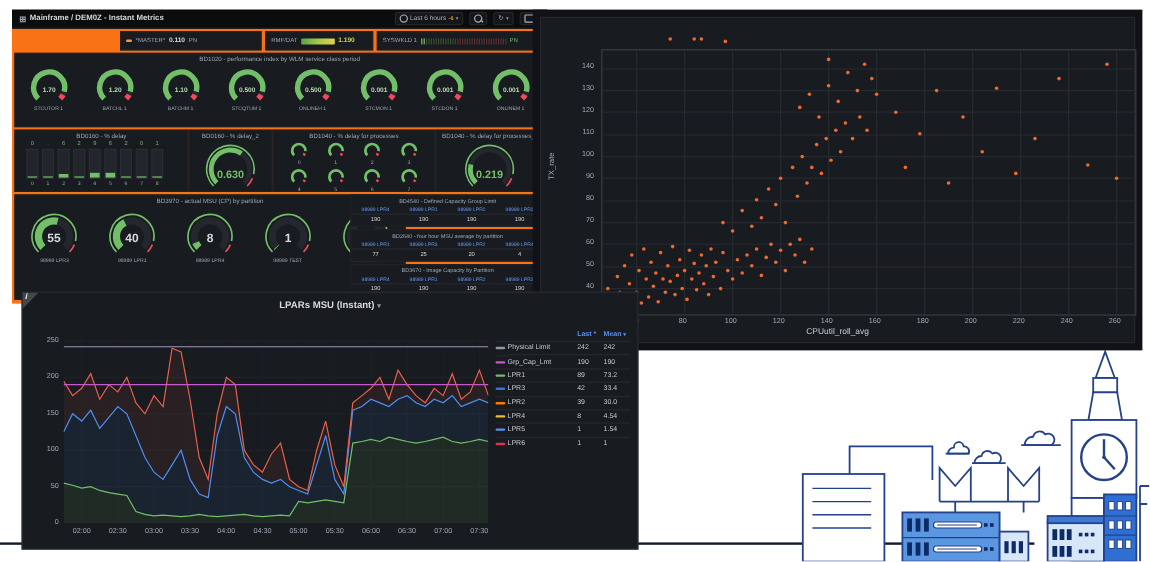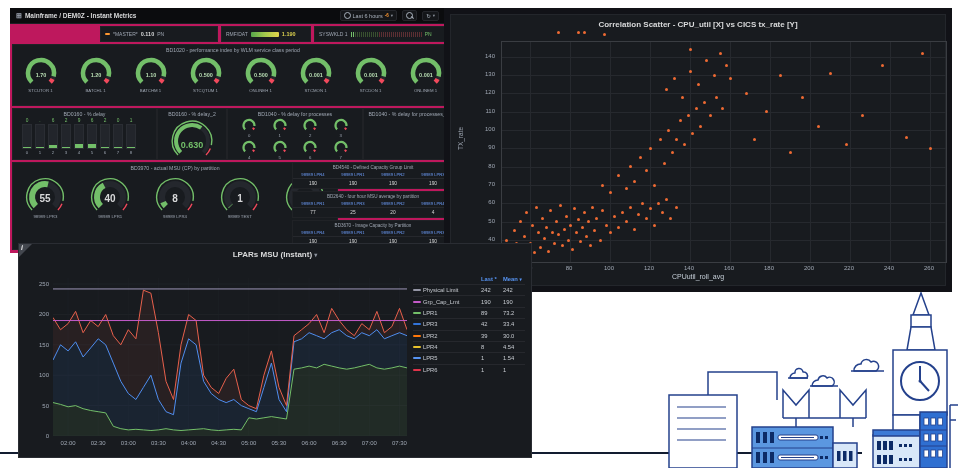--- a/index.html
+++ b/index.html
@@ -1,21 +1,21 @@
 <!DOCTYPE html>
 <html><head>
 <meta charset="utf-8">
 <style>
   html,body{margin:0;padding:0;width:958px;height:468px;overflow:hidden;background:#ffffff;
     font-family:"Liberation Sans", sans-serif;}
   .page{position:relative;width:958px;height:468px;}
   
   .abs{position:absolute;}
   
-  .win1{left:10px;top:8px;width:446px;height:245px;background:#be185d;z-index:2;padding-left:11px;}
+  .win1{left:10px;top:8px;width:446px;height:245px;background:#f97316;z-index:2;}
   .w1-header{position:absolute;left:0;top:0;width:100%;height:16px;background:#0b0c0e;
     border-bottom:1px solid #1d1f24;display:flex;align-items:center;justify-content:space-between;
     padding:0 6px;box-sizing:border-box;}
   .w1-title{font-size:6.5px;font-weight:bold;color:#d8d9da;display:flex;align-items:center;gap:3px;}
   .grid-glyph{font-size:7px;color:#9fa7b3;}
   .w1-tools{display:flex;align-items:center;gap:5px;color:#aab2bd;font-size:5.5px;}
   .tool-box{display:flex;align-items:center;gap:2px;border:1px solid #24262b;border-radius:2px;
     padding:1px 3px;background:#141619;}
   .clock-ico{width:5px;height:5px;border:1px solid #aab2bd;border-radius:50%;display:inline-block;}
   .mag-ico{position:relative;width:5px;height:5px;border:1px solid #aab2bd;border-radius:50%;display:inline-block;}
@@ -382,20 +382,27 @@
             <svg width="22" height="15" viewBox="0 0 22 15">
               <path d="M7.11,12.39 A5.5,5.5 0 1 1 16.48,8.98" stroke="#73bf69" stroke-width="2.2" fill="none"></path>
               <path d="M15.98,10.82 A5.5,5.5 0 0 1 14.89,12.39" stroke="#f2495c" stroke-width="2.2" fill="none"></path>
             </svg>
             <div class="gauge-label">7</div>
           </div>
         </div>
     </div>
     <div class="panel" style="left:353px;top:100px;width:91px;height:52px">
       <div class="ptitle">BD1040 - % delay for processes_2</div>
+      <div id="proc2-gauge" style="position:absolute;left:15px;top:9px"><svg width="58" height="40" viewBox="0 0 58 40">
+            <path d="M17.69,34.31 A16,16 0 1 1 40.31,34.31" stroke="#24272d" stroke-width="4" fill="none"></path>
+            <path d="M15.00,37.00 A19.8,19.8 0 1 1 48.37,27.12" stroke="#73bf69" stroke-width="1.4" fill="none"></path>
+            <path d="M47.36,30.42 A19.8,19.8 0 0 1 43.00,37.00" stroke="#f2495c" stroke-width="1.4" fill="none"></path>
+            <path d="M17.69,34.31 A16,16 0 0 1 13.48,19.09" stroke="#73bf69" stroke-width="4" fill="none"></path>
+            <text x="29" y="30" text-anchor="middle" fill="#73bf69" font-size="9" font-weight="bold" font-family="Liberation Sans, sans-serif">0.219</text>
+          </svg></div>
     </div>
 
     <div class="panel" style="left:2px;top:154px;width:326px;height:88px">
       <div class="ptitle">BD3970 - actual MSU (CP) by partition</div>
       <div class="gauge-row" id="msu-gauges" style="top:14px">
           <div class="gauge-cell">
             <svg width="44" height="36" viewBox="0 0 44 36">
               <path d="M12.81,29.19 A13,13 0 1 1 31.19,29.19" stroke="#24272d" stroke-width="6" fill="none"></path>
               <path d="M9.06,32.94 A18.3,18.3 0 1 1 39.90,23.80" stroke="#73bf69" stroke-width="1.4" fill="none"></path>
               <path d="M38.97,26.86 A18.3,18.3 0 0 1 34.94,32.94" stroke="#f2495c" stroke-width="1.4" fill="none"></path>
@@ -489,21 +496,20 @@
             <div class="tbl-v">190</div>
             <div class="tbl-v">190</div>
             <div class="tbl-v">190</div>
           </div>
         </div>
       </div>
   </div>
 
   <div class="abs scatter-win">
     <div class="scatter-panel">
-      <div class="sc-title">Correlation Scatter - CPU_util [X] vs CICS tx_rate [Y]</div>
       <div class="sc-yaxis-title">TX_rate</div>
       <div class="sc-plot" id="sc-plot" style="overflow:visible">
           <div class="gridline" style="left: 28px; top: 0px; width: 1px; height: 220px;"></div>
           <div class="gridline" style="left: 68px; top: 0px; width: 1px; height: 220px;"></div>
           <div class="gridline" style="left: 108px; top: 0px; width: 1px; height: 220px;"></div>
           <div class="gridline" style="left: 148px; top: 0px; width: 1px; height: 220px;"></div>
           <div class="gridline" style="left: 188px; top: 0px; width: 1px; height: 220px;"></div>
           <div class="gridline" style="left: 228px; top: 0px; width: 1px; height: 220px;"></div>
           <div class="gridline" style="left: 268px; top: 0px; width: 1px; height: 220px;"></div>
           <div class="gridline" style="left: 308px; top: 0px; width: 1px; height: 220px;"></div>

